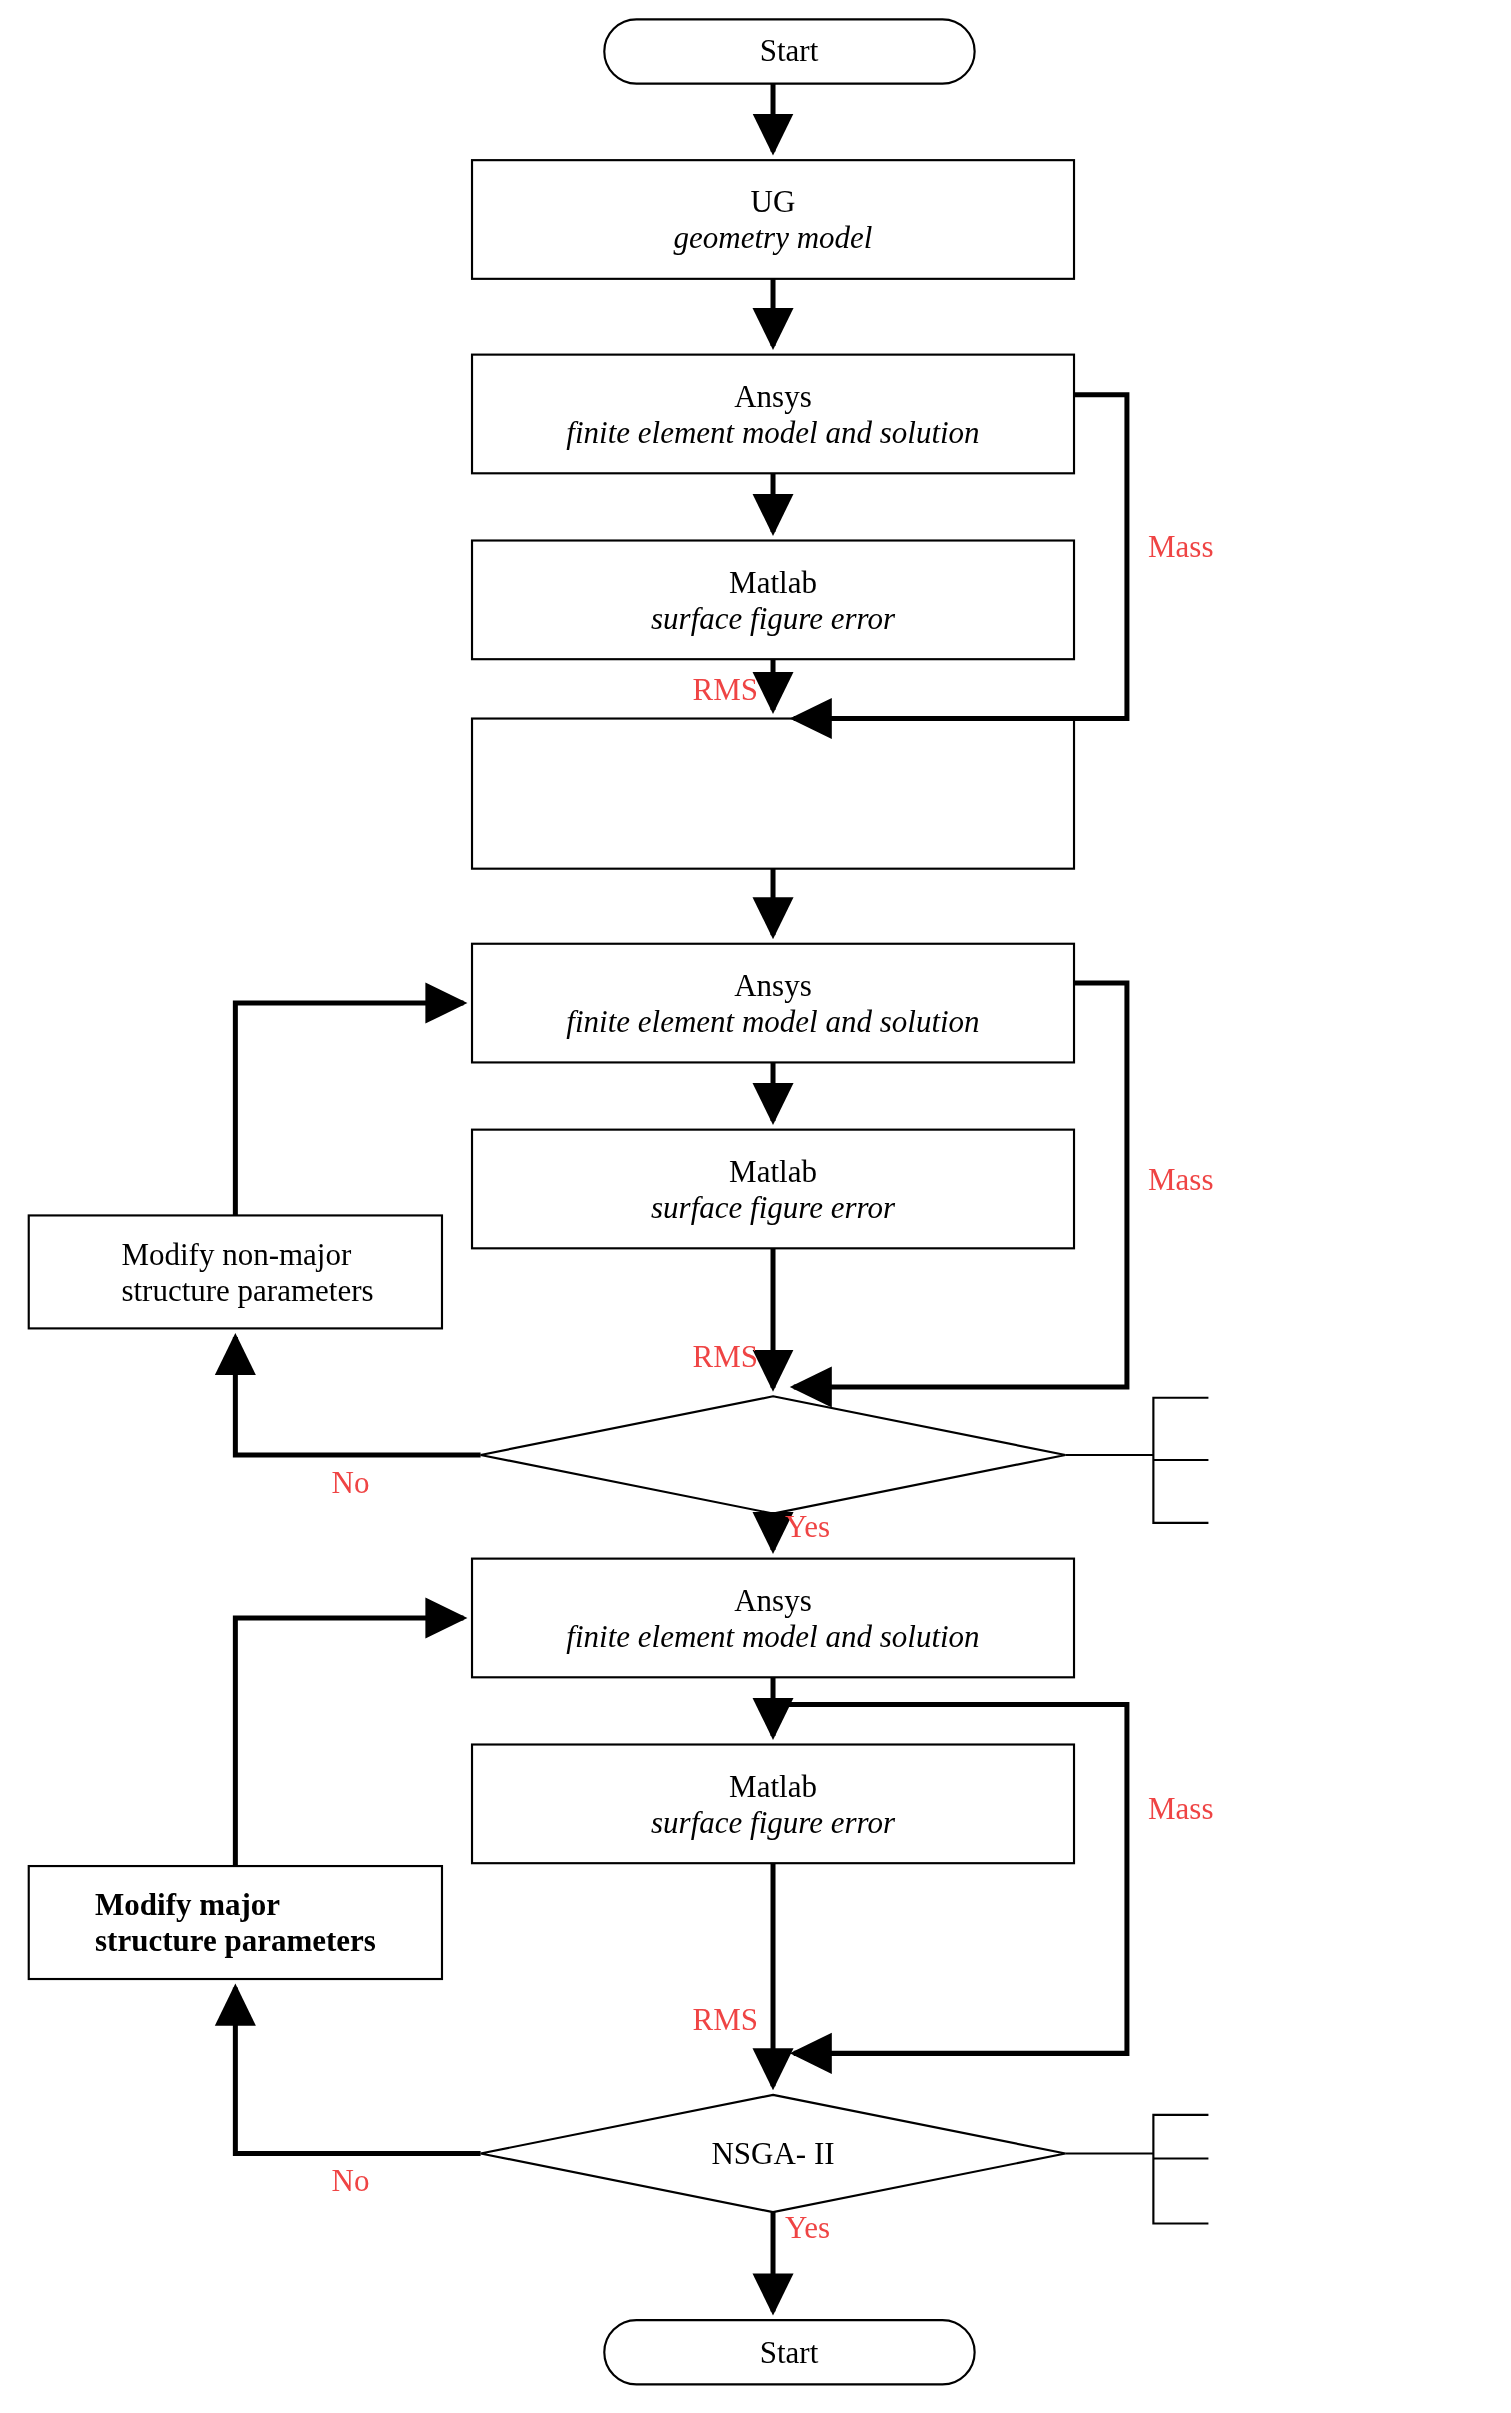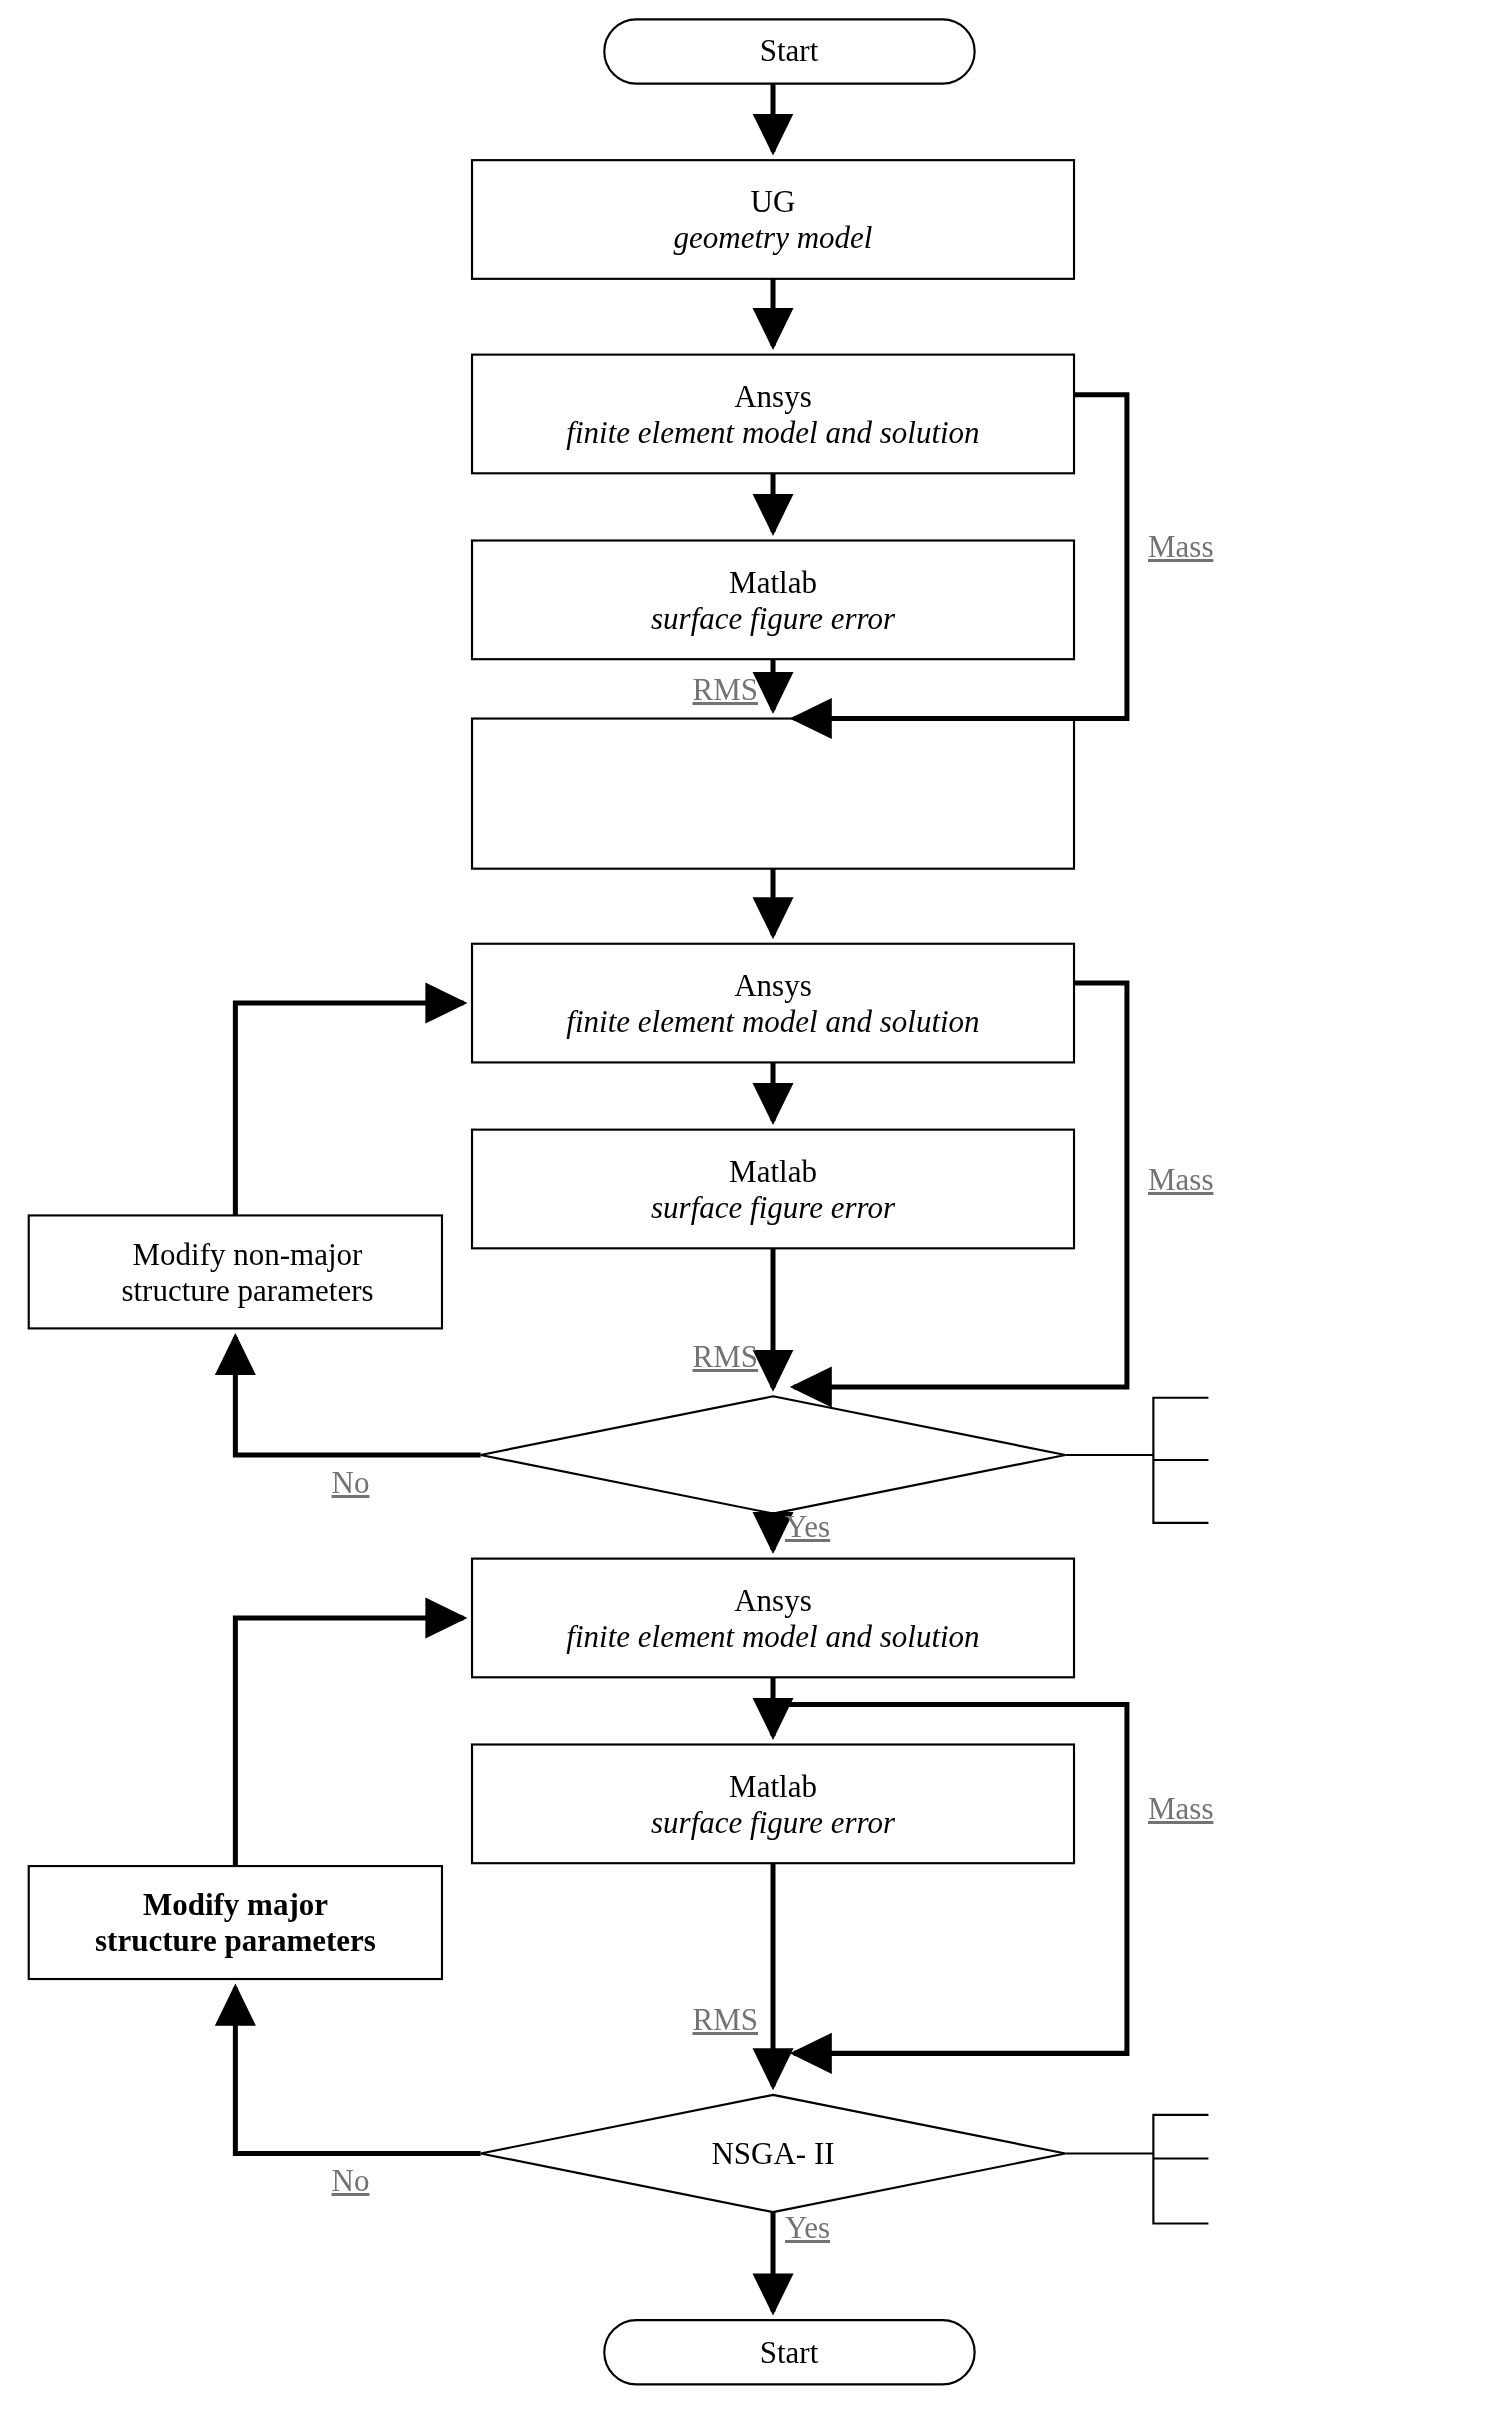--- a/index.html
+++ b/index.html
@@ -3,26 +3,26 @@
 <meta charset="utf-8">
 <style>
   html,body{margin:0;padding:0;background:#ffffff;}
   body{font-family:"Liberation Serif",serif;}
   #wrap{position:relative;width:1511px;height:2413px;background:#fff;overflow:hidden;}
   svg#flow{position:absolute;left:0;top:0;width:1511px;height:2413px;}
   .shape{fill:#ffffff;stroke:#000000;}
   .thin{stroke-width:3;}
   .conn{stroke:#000;fill:none;stroke-width:7;}
   .conn-thin{stroke:#000;fill:none;stroke-width:3;}
-  .lbl{position:absolute;text-align:center;color:#737373;line-height:1.18;white-space:pre-line;text-decoration:underline;}
+  .lbl{position:absolute;text-align:center;color:#ef4444;line-height:1.18;white-space:pre-line;}
   .t-main{font-size:31px;}
   .t-it{font-size:31px;font-style:italic;}
   .t-edge{font-size:31px;}
   .t-note{font-size:31px;}
-  .boxtext{position:absolute;display:flex;flex-direction:column;align-items:center;justify-content:center;text-align:center;}
+  .boxtext{position:absolute;display:flex;flex-direction:column;align-items:center;justify-content:center;}
 </style>
 </head>
 <body>
 
 <div id="wrap">
 
   <svg id="flow" viewBox="0 0 2113 3375">
     <defs>
       <marker id="ah" markerWidth="9" markerHeight="9" refX="7.6" refY="4.5" orient="auto" markerUnits="strokeWidth">
         <path d="M0,0.4 L8.4,4.5 L0,8.6 z" fill="#000"></path>

